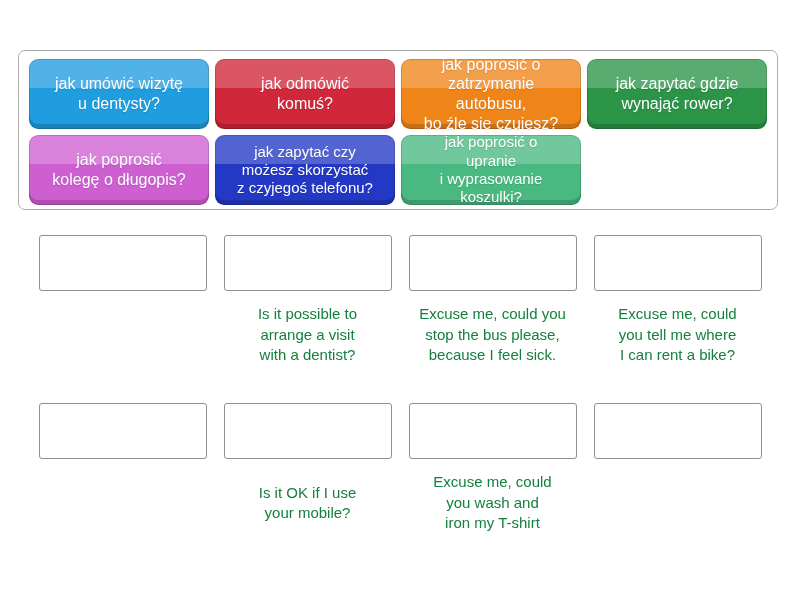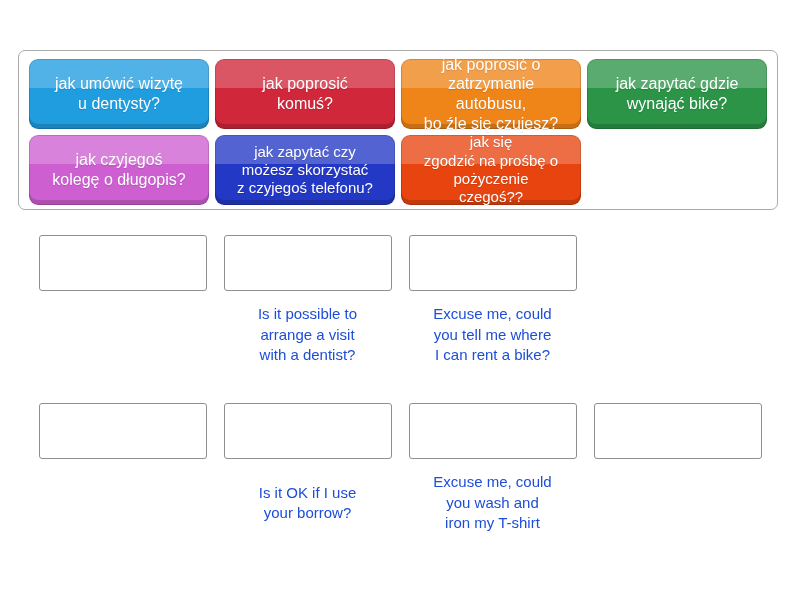--- a/index.html
+++ b/index.html
@@ -50,80 +50,88 @@
   .drop-zone {
     width:168px; height:56px; background:#fff;
     border:1px solid #8f8f8f; border-radius:3px;
   }
 
   .answer-label-wrap {
     height:86px; margin-top:1px;
     display:flex; align-items:center; justify-content:center;
   }
   .answer-label {
-    font-size:15px; color:#1d4ed8; text-align:center;
+    font-size:15px; color:#15803d; text-align:center;
     line-height:1.36; white-space:pre-line;
   }
 </style>
 </head>
 <body>
 
 <div id="screen">
 
   <div class="tiles-panel">
     <div class="tile fs-lg" style="--c: #1f9ddf;">jak umówić wizytę
 u dentysty?</div>
-    <div class="tile fs-lg" style="--c: #d0273a;">jak poprosić
+    <div class="tile fs-lg" style="--c: #d0273a;">jak odmówić
 komuś?</div>
     <div class="tile fs-sm" style="--c: #ef8418;">jak poprosić o
 zatrzymanie autobusu,
 bo źle się czujesz?</div>
     <div class="tile fs-lg" style="--c: #2b9447;">jak zapytać gdzie
-wynająć bike?</div>
-    <div class="tile fs-lg" style="--c: #cd5fd1;">jak czyjegoś
+wynająć rower?</div>
+    <div class="tile fs-lg" style="--c: #cd5fd1;">jak poprosić
 kolegę o długopis?</div>
     <div class="tile fs-md" style="--c: #2338c5;">jak zapytać czy
 możesz skorzystać
 z czyjegoś telefonu?</div>
-    <div class="tile fs-md" style="--c: #e8440f;">jak się
-zgodzić na prośbę o
-pożyczenie czegoś??</div>
+    <div class="tile fs-md" style="--c: #49b881;">jak poprosić o upranie
+i wyprasowanie
+koszulki?</div>
   </div>
 
   <div class="answers-row row-1">
     <div class="answer-cell">
       <div class="drop-zone"></div>
     </div>
     <div class="answer-cell">
       <div class="drop-zone"></div>
       <div class="answer-label-wrap">
         <div class="answer-label">Is it possible to
 arrange a visit
 with a dentist?</div>
+      </div>
+    </div>
+    <div class="answer-cell">
+      <div class="drop-zone"></div>
+      <div class="answer-label-wrap">
+        <div class="answer-label">Excuse me, could you
+stop the bus please,
+because I feel sick.</div>
       </div>
     </div>
     <div class="answer-cell">
       <div class="drop-zone"></div>
       <div class="answer-label-wrap">
         <div class="answer-label">Excuse me, could
 you tell me where
 I can rent a bike?</div>
       </div>
     </div>
   </div>
 
   <div class="answers-row row-2">
     <div class="answer-cell">
       <div class="drop-zone"></div>
     </div>
     <div class="answer-cell">
       <div class="drop-zone"></div>
       <div class="answer-label-wrap">
         <div class="answer-label">Is it OK if I use
-your borrow?</div>
+your mobile?</div>
       </div>
     </div>
     <div class="answer-cell">
       <div class="drop-zone"></div>
       <div class="answer-label-wrap">
         <div class="answer-label">Excuse me, could
 you wash and
 iron my T-shirt</div>
       </div>
     </div>

